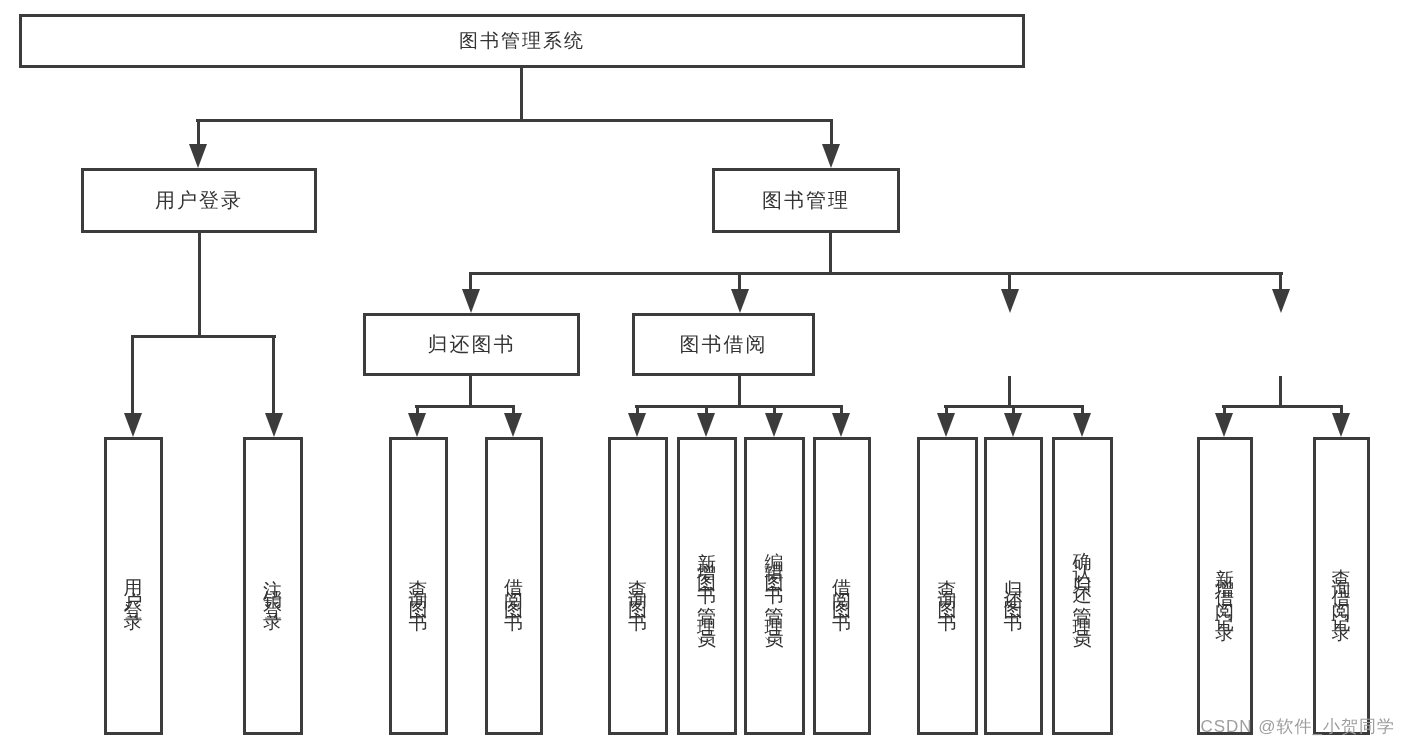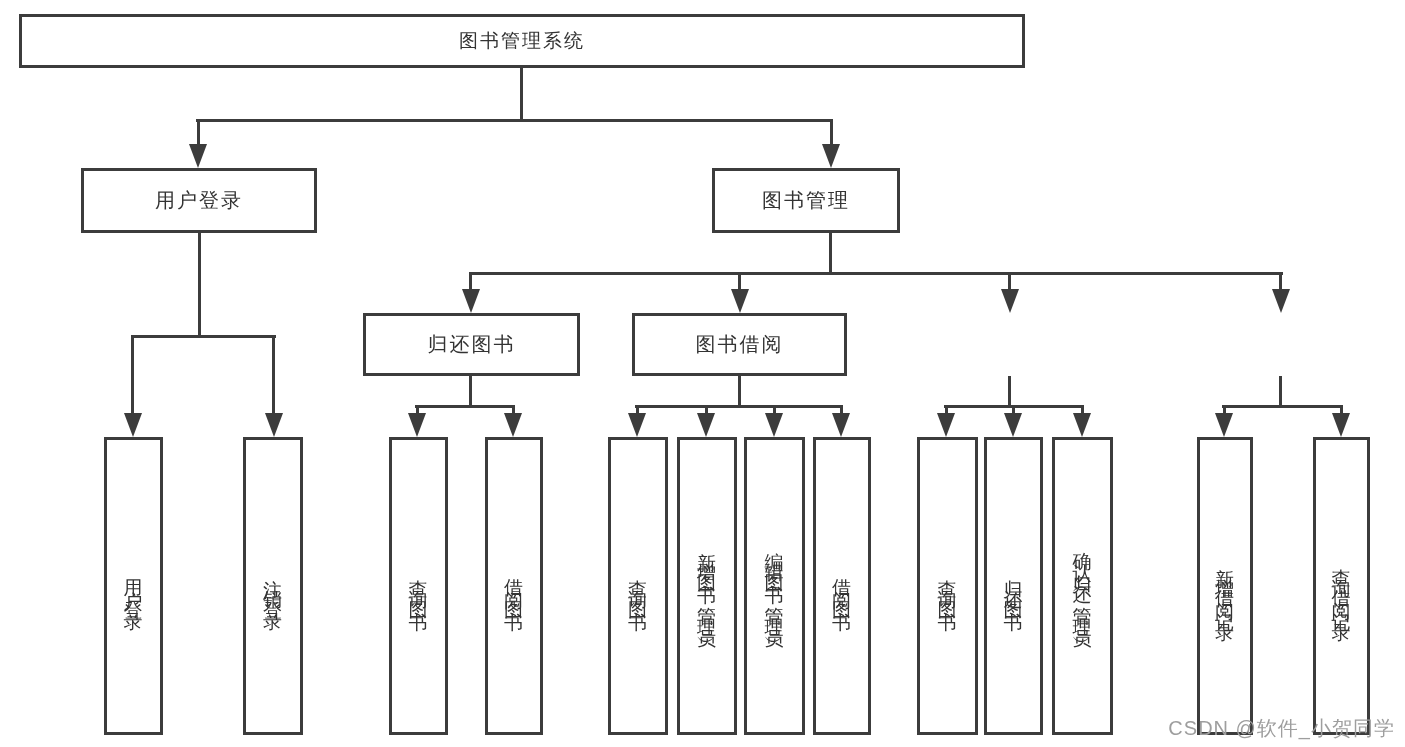--- a/index.html
+++ b/index.html
@@ -50,21 +50,21 @@
     position:absolute;
     width:0;height:0;
     border-left:9px solid transparent;
     border-right:9px solid transparent;
     border-top:24px solid var(--line);
   }
   .watermark{
     position:absolute;
     right:10px;
     top:715px;
-    font-size:20px;
+    font-size:17px;
     letter-spacing:1px;
     color:var(--watermark);
     z-index:10;
     white-space:nowrap;
   }
 </style>
 </head>
 <body>
 
 <div class="canvas">
@@ -101,21 +101,21 @@
   <i class="ln" style="left:738px;top:274px;width:3px;height:16px"></i>
   <i class="tri" style="left:731px;top:289px"></i>
   <i class="ln" style="left:1008px;top:274px;width:3px;height:16px"></i>
   <i class="tri" style="left:1001px;top:289px"></i>
   <i class="ln" style="left:1279px;top:274px;width:3px;height:16px"></i>
   <i class="tri" style="left:1272px;top:289px"></i>
 
   <div class="box" style="left:363px;top:313px;width:217px;height:63px">
     <span class="hlabel">归还图书</span>
   </div>
-  <div class="box" style="left:632px;top:313px;width:215px;height:63px">
+  <div class="box" style="left:632px;top:313px;width:183px;height:63px">
     <span class="hlabel">图书借阅</span>
   </div>
 
   <i class="ln" style="left:469px;top:376px;width:3px;height:31px"></i>
   <i class="ln" style="left:738px;top:376px;width:3px;height:31px"></i>
   <i class="ln" style="left:1008px;top:376px;width:3px;height:31px"></i>
   <i class="ln" style="left:1279px;top:376px;width:3px;height:31px"></i>
 
   <i class="ln" style="left:415px;top:405px;width:100px;height:3px"></i>
   <i class="ln" style="left:635px;top:405px;width:208px;height:3px"></i>

